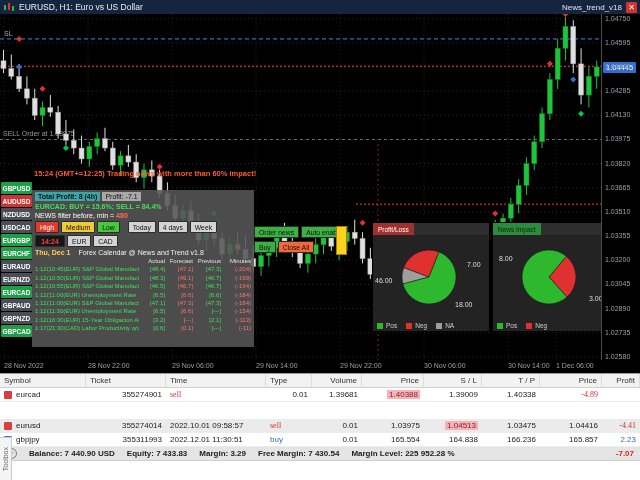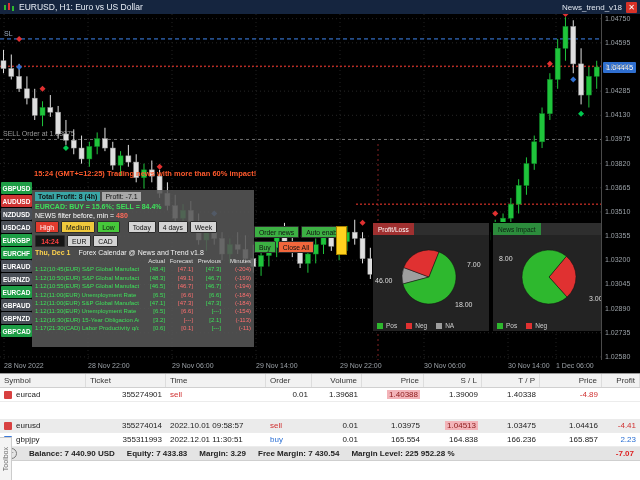--- a/index.html
+++ b/index.html
@@ -75,21 +75,21 @@
           border-top:1px solid #999;font-size:8px;color:#222;}
   .tgrid{display:grid;grid-template-columns:86px 80px 100px 46px 50px 62px 58px 58px 62px 1fr;}
   #thead{height:13px;background:#f2f2f2;border-bottom:1px solid #d0d0d0;color:#333;}
   #thead .hc{display:flex;align-items:center;padding:0 4px;border-right:1px solid #ddd;}
   .trow{height:13px;border-bottom:1px solid #ececec;}
   .trow .tc{display:flex;align-items:center;padding:0 4px;overflow:hidden;white-space:nowrap;}
   .num{justify-content:flex-end;}
   .sel{background:#ebebeb;margin-top:17px;}
   .sym-ic{width:8px;height:8px;border-radius:1px;margin-right:4px;flex:0 0 8px;}
   .sl-alert{background:#f3b3b8;color:#8b1a1a;padding:0 2px;}
-  .neg{color:#d03030;} .pos{color:#2a6fd4;}
+  .neg{color:#d03030;font-family:Liberation Serif, serif;} .pos{color:#2a6fd4;}
   #tsummary{height:13px;background:#e4e4e4;display:flex;align-items:center;gap:12px;
             font-weight:bold;padding:0 6px;border-bottom:1px solid #cfcfcf;}
   #tsummary .mi{width:9px;height:9px;border:1px solid #777;border-radius:50%;color:#777;
                 font-size:8px;line-height:8px;text-align:center;font-weight:normal;}
   #summary-profit{margin-left:auto;color:#d22;}
   #toolbox-tab{position:absolute;left:0;top:437px;width:11px;height:43px;background:#f4f4f4;
                border-right:1px solid #ccc;border-top:1px solid #ccc;display:flex;
                align-items:center;justify-content:center;cursor:pointer;}
   #toolbox-tab span{writing-mode:vertical-rl;transform:rotate(180deg);font-size:7px;color:#666;}
 </style>
@@ -515,21 +515,21 @@
       <div class="tl" style="left: 424px;">30 Nov 06:00</div>
       <div class="tl" style="left: 508px;">30 Nov 14:00</div>
       <div class="tl" style="left: 556px;">1 Dec 06:00</div>
     </div>
 
   <div id="bottom">
     <div class="tgrid" id="thead">
         <div class="hc">Symbol</div>
         <div class="hc">Ticket</div>
         <div class="hc">Time</div>
-        <div class="hc">Order</div>
+        <div class="hc">Type</div>
         <div class="hc num">Volume</div>
         <div class="hc num">Price</div>
         <div class="hc num">S / L</div>
         <div class="hc num">T / P</div>
         <div class="hc num">Price</div>
         <div class="hc num">Profit</div>
       </div>
     <div id="tbody">
         <div class="tgrid trow">
           <div class="tc"><span class="sym-ic" style="background: rgb(216, 64, 64);"></span>eurcad</div>

